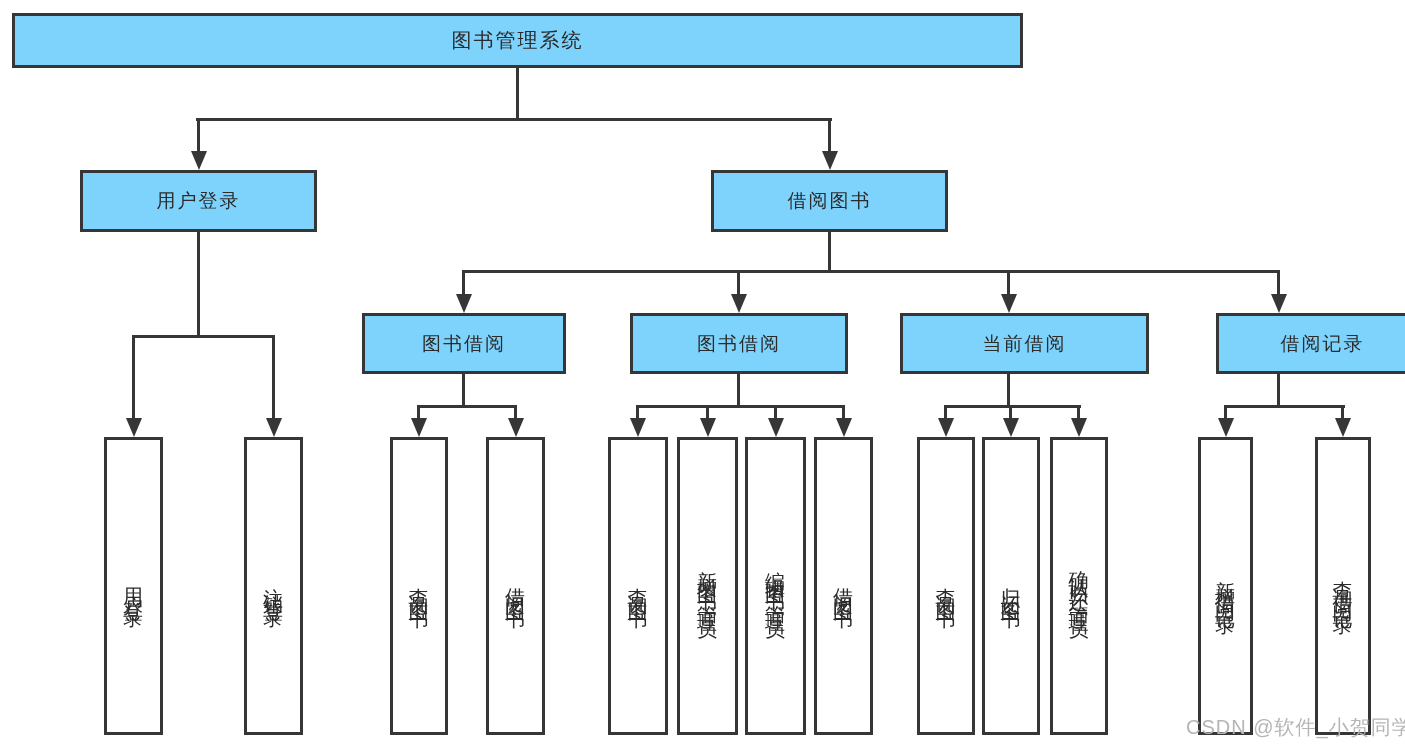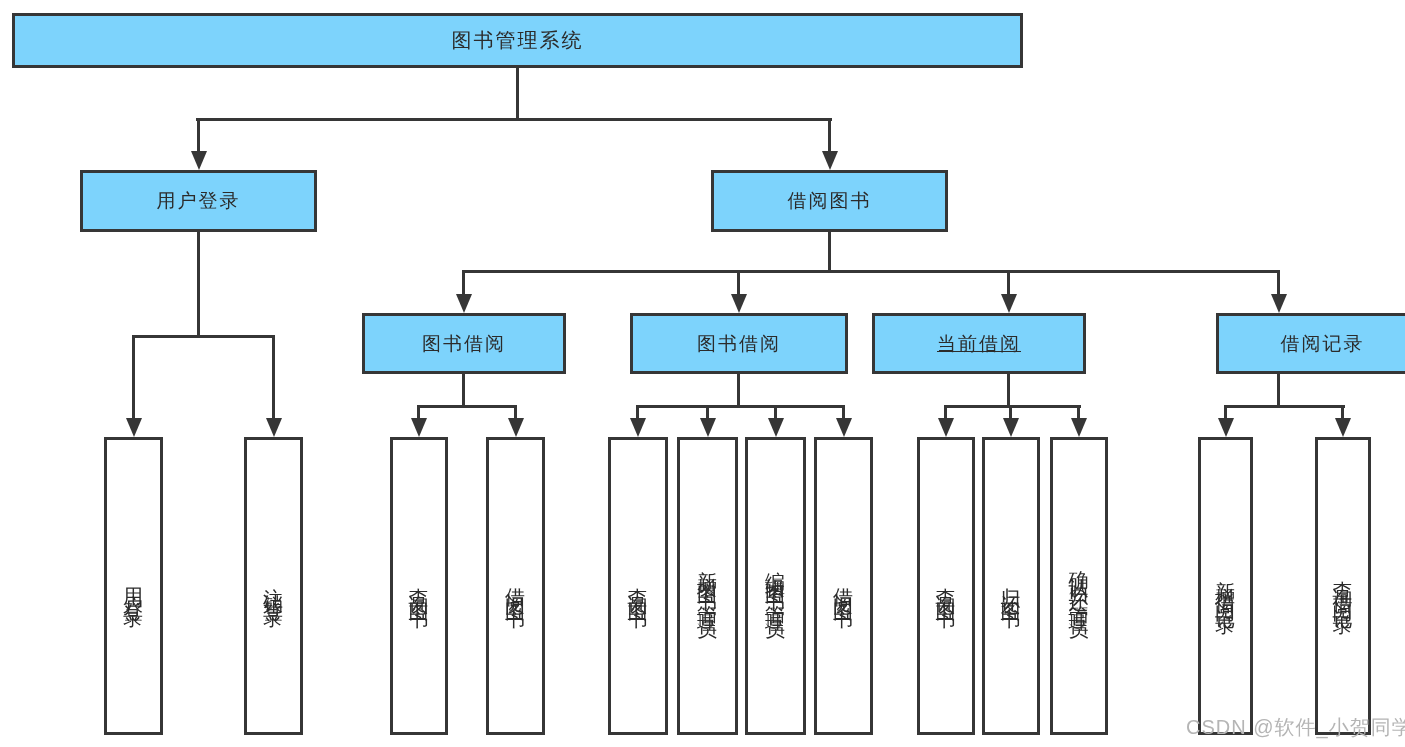--- a/index.html
+++ b/index.html
@@ -55,21 +55,21 @@
   <div class="hnode" style="left:711px;top:170px;width:237px;height:62px;">
     <span>借阅图书</span>
   </div>
 
   <div class="hnode" style="left:362px;top:313px;width:204px;height:61px;">
     <span>图书借阅</span>
   </div>
   <div class="hnode" style="left:630px;top:313px;width:218px;height:61px;">
     <span>图书借阅</span>
   </div>
-  <div class="hnode" style="left:872px;top:313px;width:214px;height:61px;text-decoration:underline;">
+  <div class="hnode" style="left:900px;top:313px;width:249px;height:61px;">
     <span>当前借阅</span>
   </div>
   <div class="hnode" style="left:1216px;top:313px;width:213px;height:61px;text-align:center;">
     <span>借阅记录</span>
   </div>
 
   <div class="vnode" style="left:104px;top:437px;width:59px;height:298px;">
     <span class="vlabel">用户登录</span>
   </div>
   <div class="vnode" style="left:244px;top:437px;width:59px;height:298px;">

